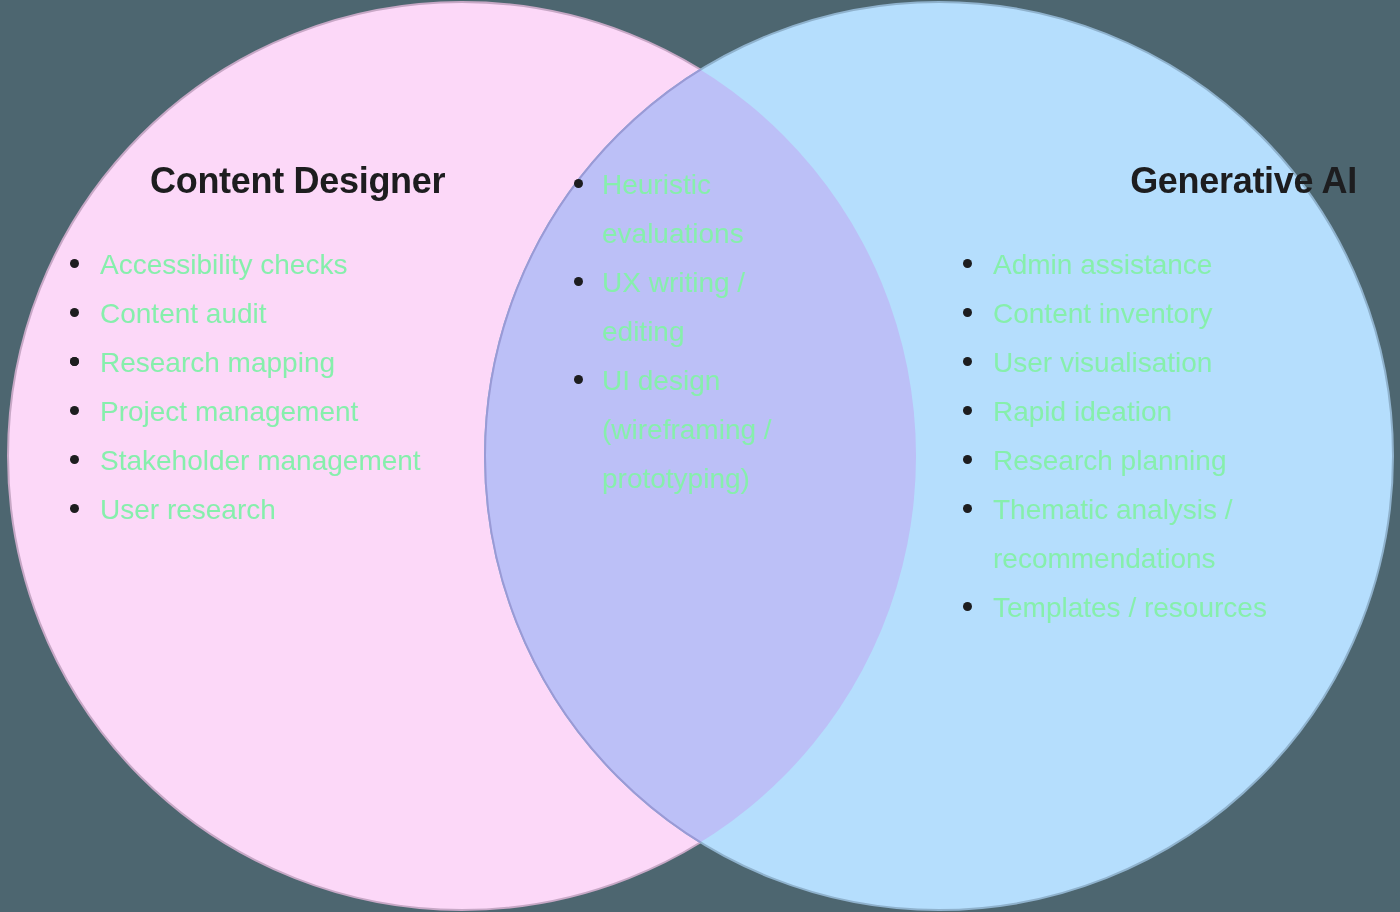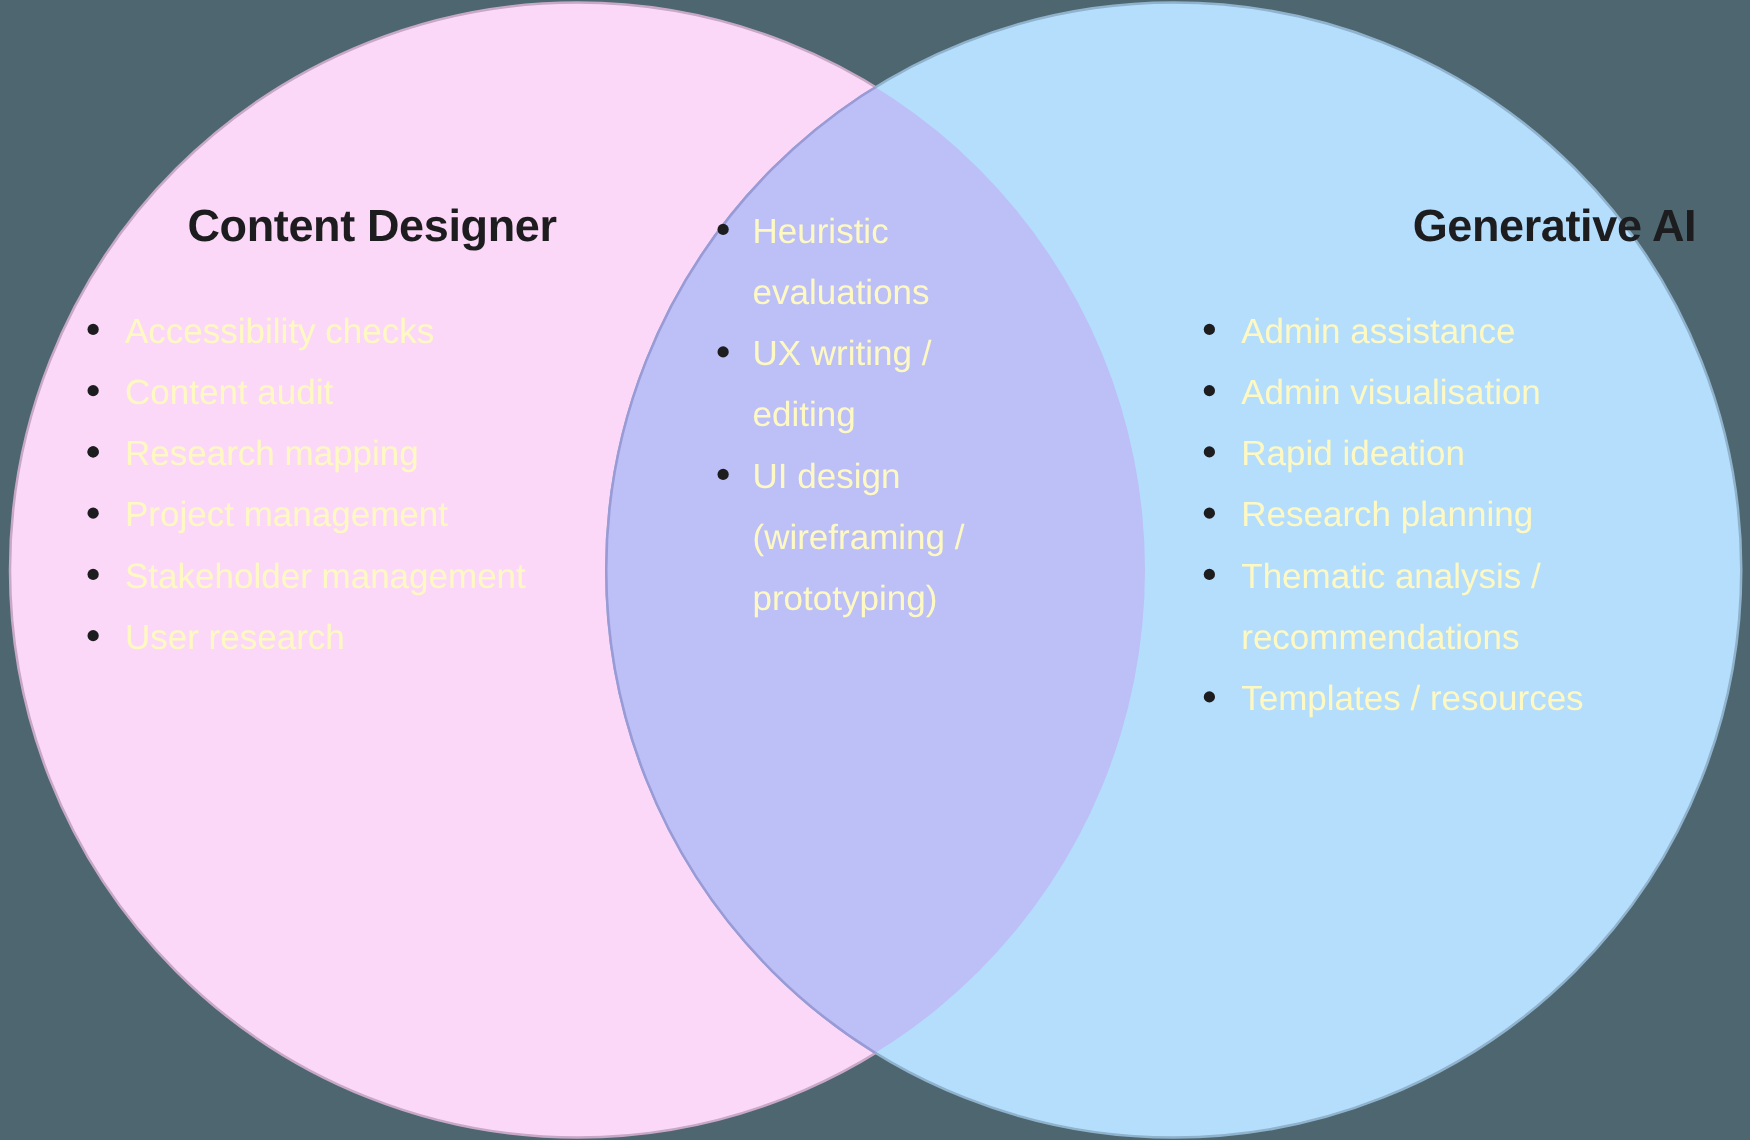--- a/index.html
+++ b/index.html
@@ -47,21 +47,21 @@
   }
   ul.item-list {
     list-style: none;
     margin: 0;
     padding: 0;
   }
   ul.item-list > li {
     position: relative;
     font-size: 28px;
     line-height: 49px;
-    color: #fef9c3;
+    color: #86efac;
     padding-left: 36px;
     margin: 0;
   }
   ul.item-list > li .bullet-dot {
     position: absolute;
     left: 6px;
     top: 19px;
     width: 9px;
     height: 9px;
     border-radius: 50%;
@@ -141,21 +141,22 @@
           <li><span class="bullet-dot"></span><span>Heuristic evaluations</span></li>
           <li><span class="bullet-dot"></span><span>UX writing / editing</span></li>
           <li><span class="bullet-dot"></span><span>UI design (wireframing / prototyping)</span></li>
         </ul>
     </div>
 
     <div class="panel" id="panel-right">
       <h2 class="panel-title">Generative AI</h2>
       <ul class="item-list" id="list-right">
           <li><span class="bullet-dot"></span><span>Admin assistance</span></li>
-          <li><span class="bullet-dot"></span><span>Admin visualisation</span></li>
+          <li><span class="bullet-dot"></span><span>Content inventory</span></li>
+          <li><span class="bullet-dot"></span><span>User visualisation</span></li>
           <li><span class="bullet-dot"></span><span>Rapid ideation</span></li>
           <li><span class="bullet-dot"></span><span>Research planning</span></li>
           <li><span class="bullet-dot"></span><span>Thematic analysis / recommendations</span></li>
           <li><span class="bullet-dot"></span><span>Templates / resources</span></li>
         </ul>
     </div>
 
   </div>
 </div>
 

